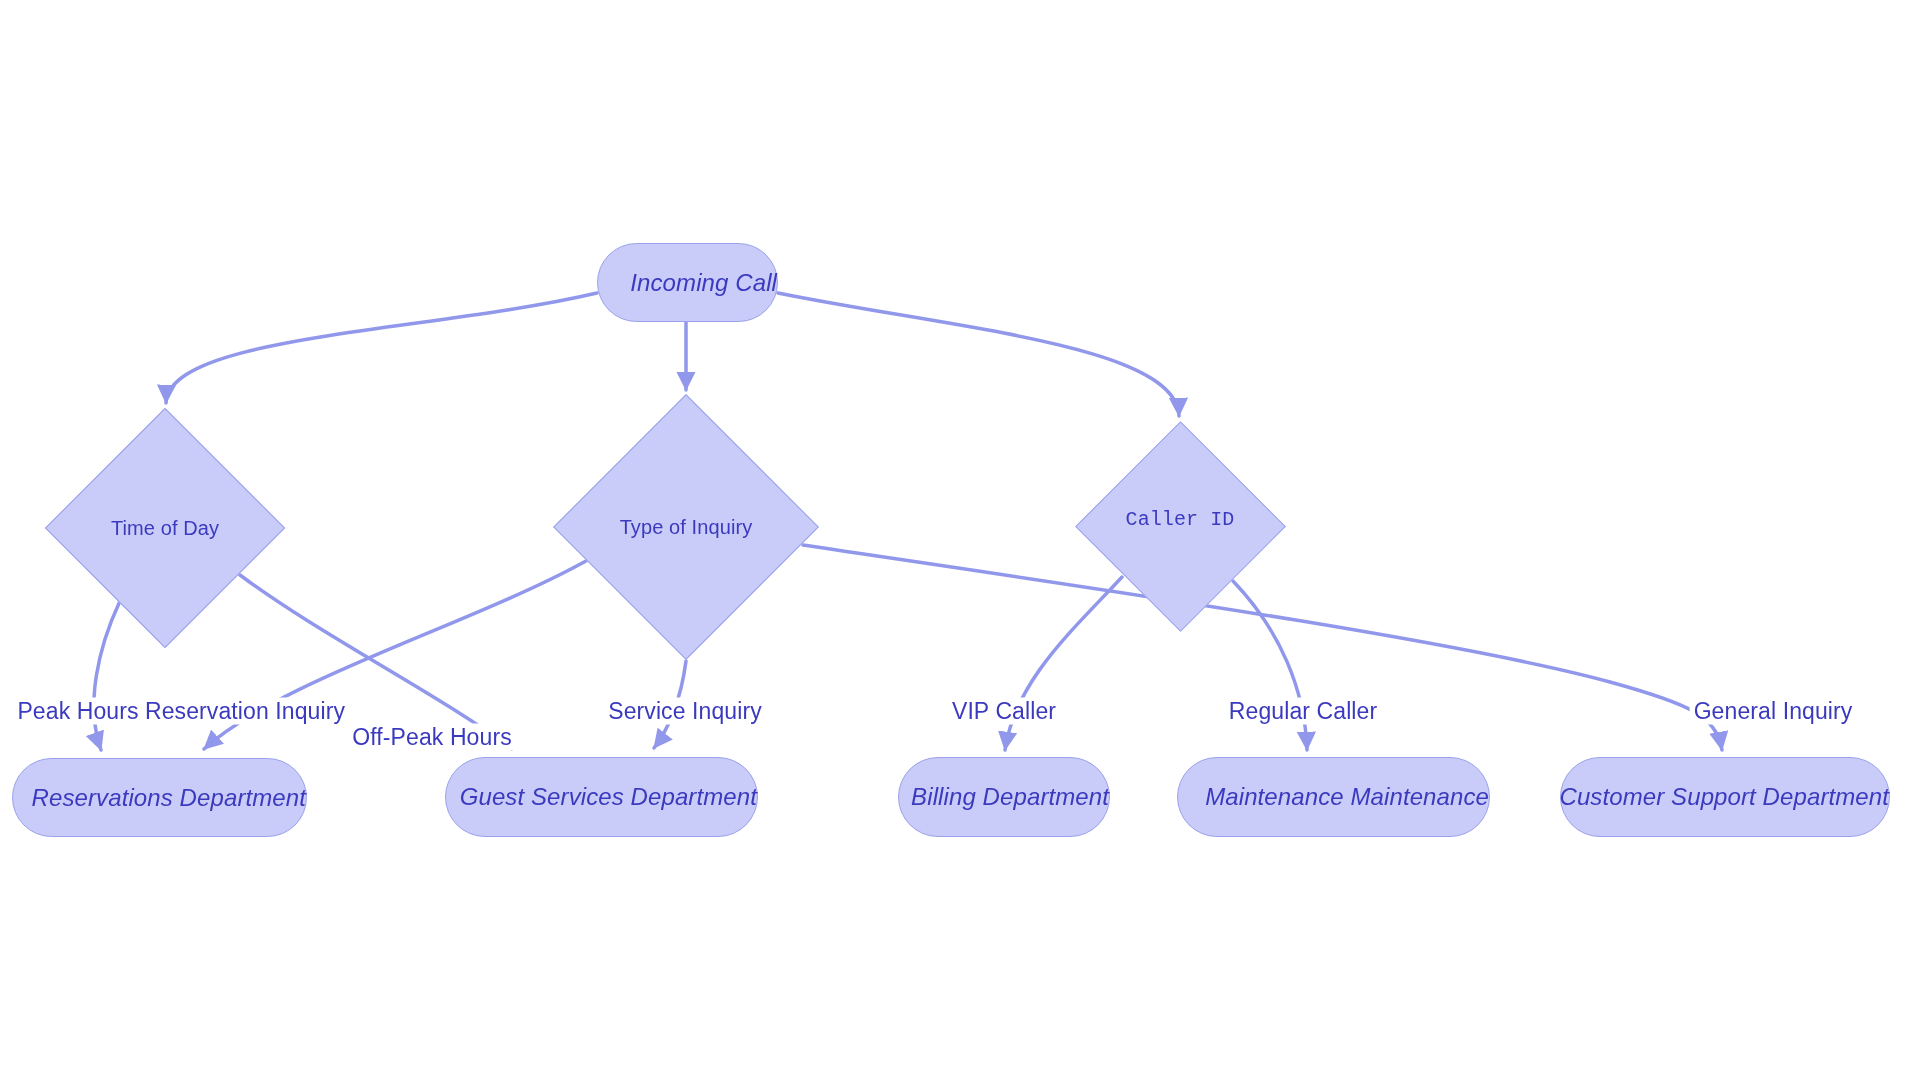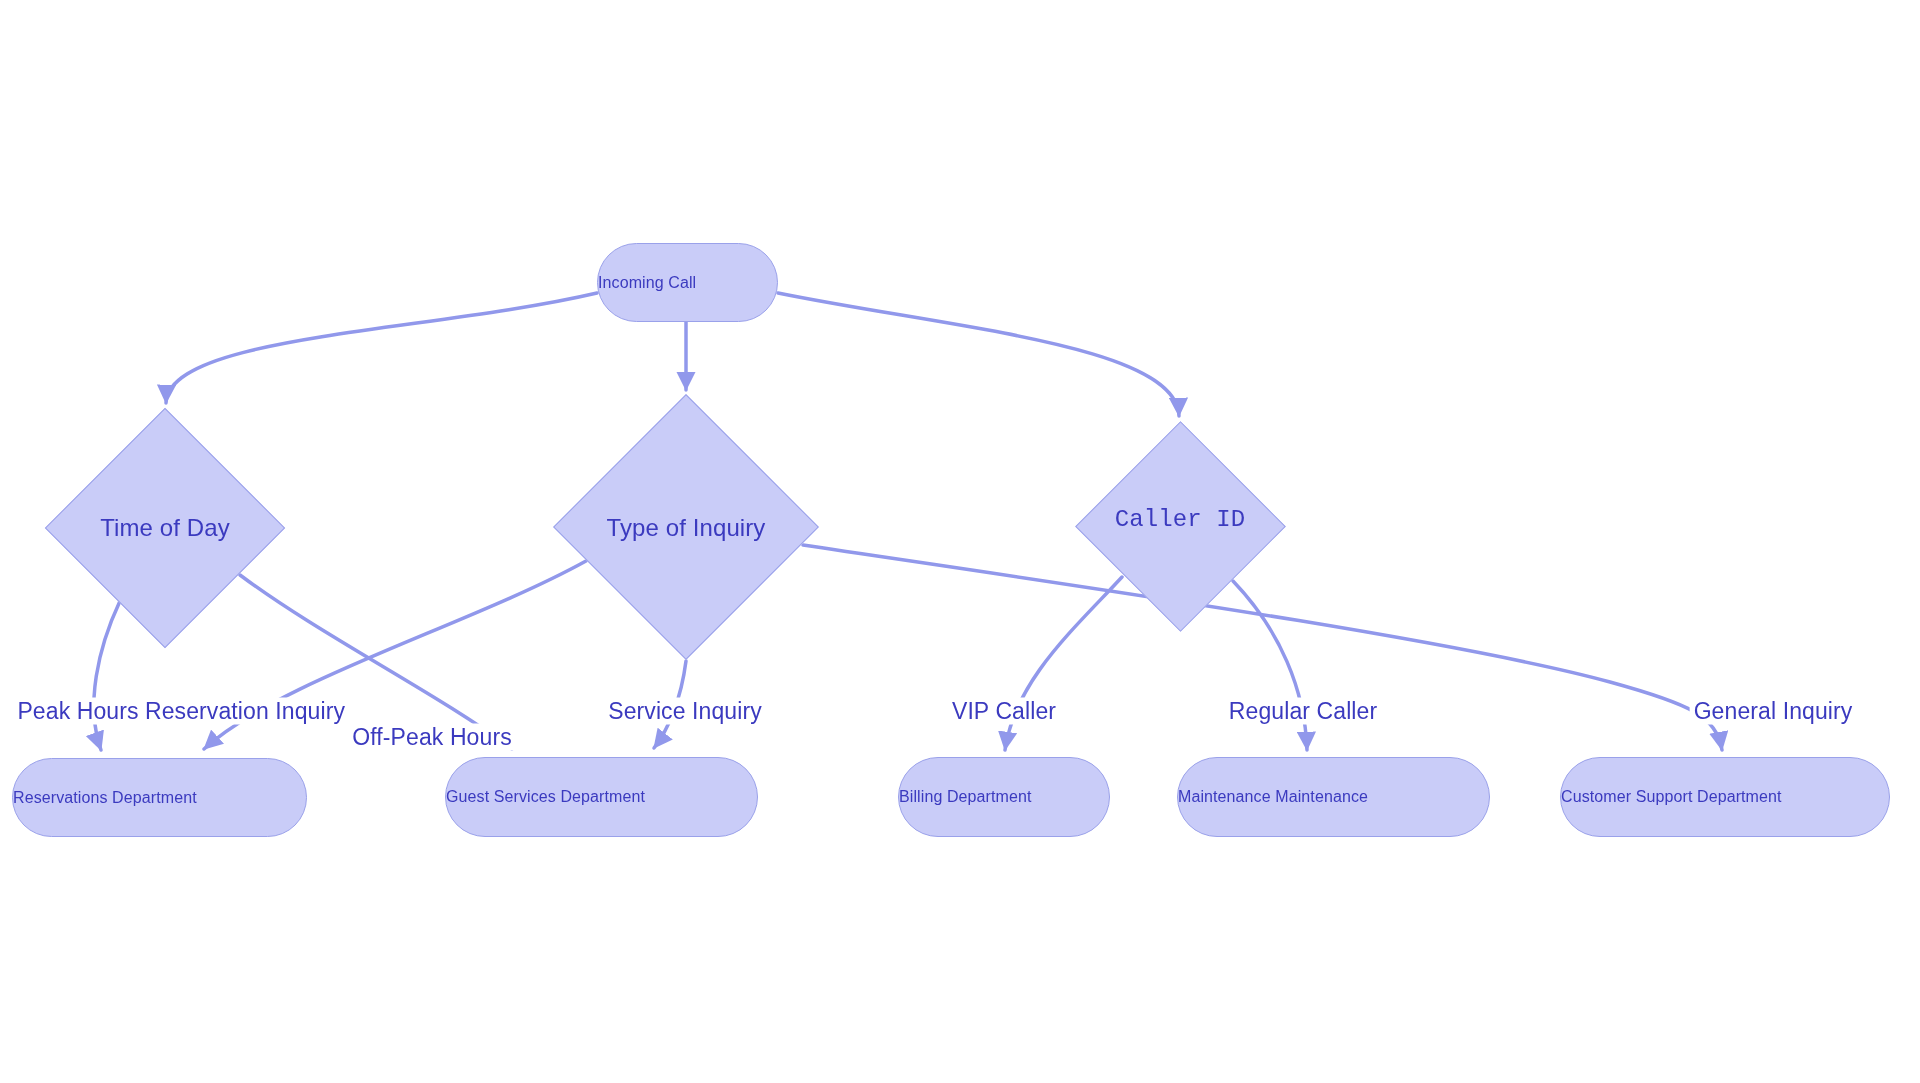--- a/index.html
+++ b/index.html
@@ -9,44 +9,45 @@
     height: 1083px;
     background: #ffffff;
     font-family: "Liberation Sans", sans-serif;
     overflow: hidden;
   }
   svg.edges { position: absolute; left: 0; top: 0; }
   .node {
     position: absolute;
     display: flex;
     align-items: center;
-    justify-content: flex-start;
+    justify-content: flex-end;
     box-sizing: border-box;
     background: #c9ccf8;
     border: 1.5px solid #9aa1ea;
     color: #3b3abf;
-    font-size: 16px;
+    font-size: 24px;
     letter-spacing: 0.1px;
     white-space: nowrap;
+    font-style: italic;
   }
   .stadium { border-radius: 40px; }
   .diamond {
     position: absolute;
     box-sizing: border-box;
     background: #c9ccf8;
     border: 1.5px solid #9aa1ea;
     transform: rotate(45deg);
   }
   .diamond-label {
     position: absolute;
     display: flex;
     align-items: center;
     justify-content: center;
     color: #3b3abf;
-    font-size: 24px;
+    font-size: 20px;
     letter-spacing: 0.1px;
     white-space: nowrap;
     pointer-events: none;
   }
   .edge-label {
     position: absolute;
     transform: translate(-50%, -50%);
     font-size: 23px;
     letter-spacing: 0.1px;
     color: #3b3abf;

